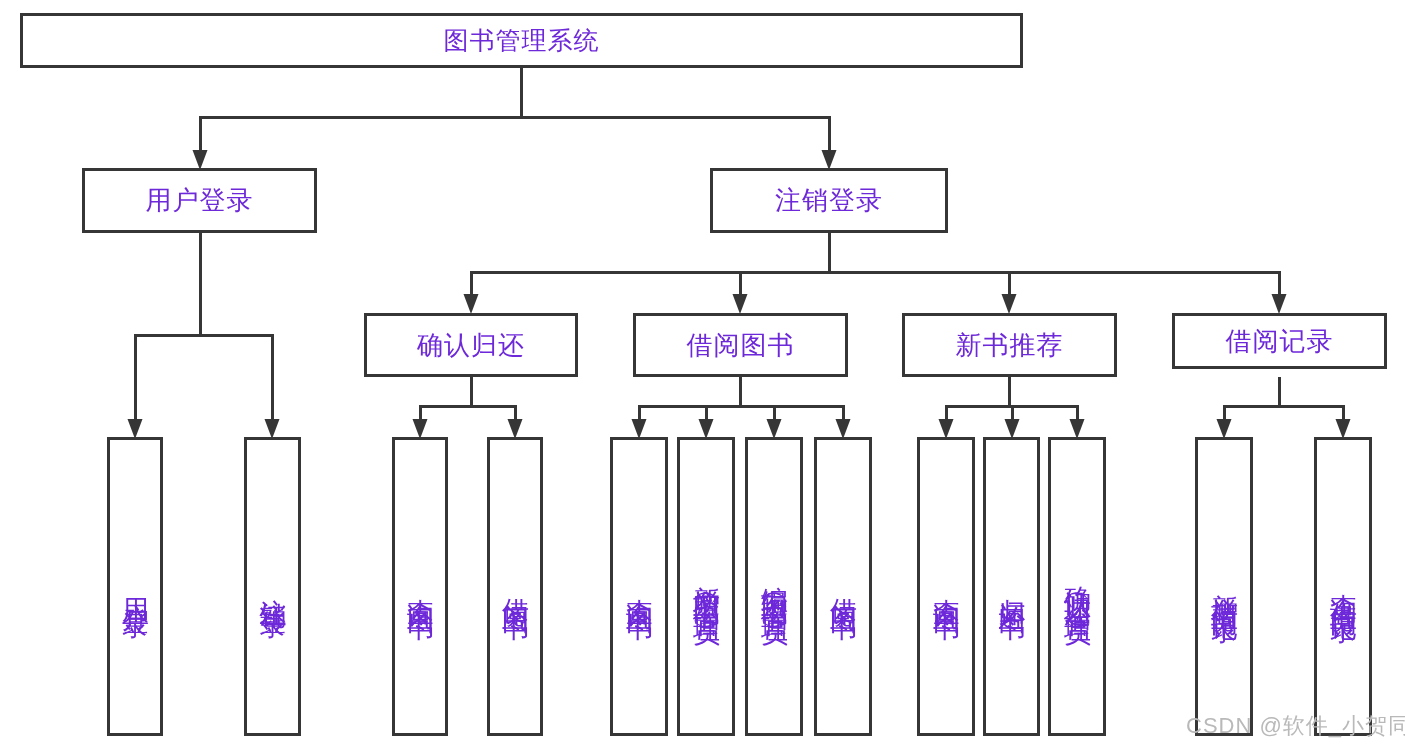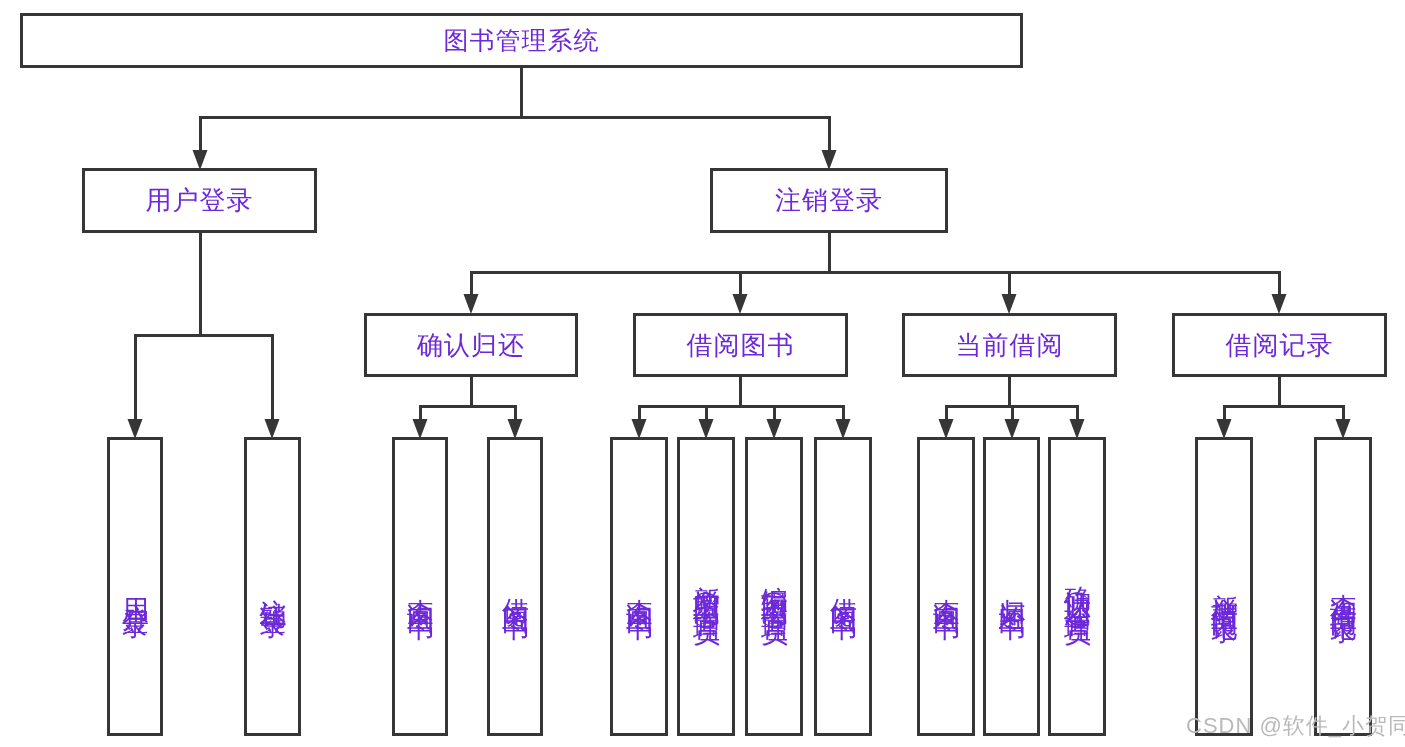--- a/index.html
+++ b/index.html
@@ -97,22 +97,22 @@
     <polygon class="ah" points="1335.5,419 1350.5,419 1343,439"></polygon>
   </svg>
 
   <div class="node hbox root" style="left:20px;top:13px;width:1003px;height:55px;">图书管理系统</div>
 
   <div class="node hbox" style="left:82px;top:168px;width:235px;height:65px;">用户登录</div>
   <div class="node hbox" style="left:710px;top:168px;width:238px;height:65px;">注销登录</div>
 
   <div class="node hbox" style="left:364px;top:313px;width:214px;height:64px;">确认归还</div>
   <div class="node hbox" style="left:633px;top:313px;width:215px;height:64px;">借阅图书</div>
-  <div class="node hbox" style="left:902px;top:313px;width:215px;height:64px;">当前借阅</div>
-  <div class="node hbox" style="left:1172px;top:313px;width:215px;height:64px;">借阅记录</div>
+  <div class="node hbox" style="left:902px;top:313px;width:215px;height:64px;">新书推荐</div>
+  <div class="node hbox" style="left:1172px;top:313px;width:215px;height:56px;">借阅记录</div>
 
   <div class="node vbox" style="left:107px;top:437px;width:56px;height:299px;">用户登录</div>
   <div class="node vbox" style="left:244px;top:437px;width:57px;height:299px;">注销登录</div>
 
   <div class="node vbox" style="left:392px;top:437px;width:56px;height:299px;">查询图书</div>
   <div class="node vbox" style="left:487px;top:437px;width:56px;height:299px;">借阅图书</div>
 
   <div class="node vbox" style="left:610px;top:437px;width:58px;height:299px;">查询图书</div>
   <div class="node vbox" style="left:677px;top:437px;width:58px;height:299px;">新增图书（管理员）</div>
   <div class="node vbox" style="left:745px;top:437px;width:58px;height:299px;">编辑图书（管理员）</div>

